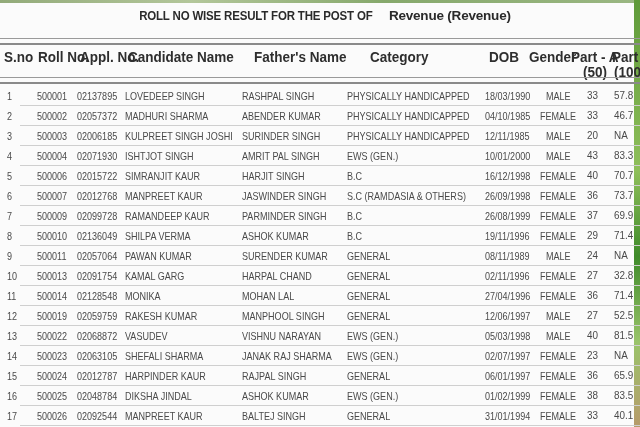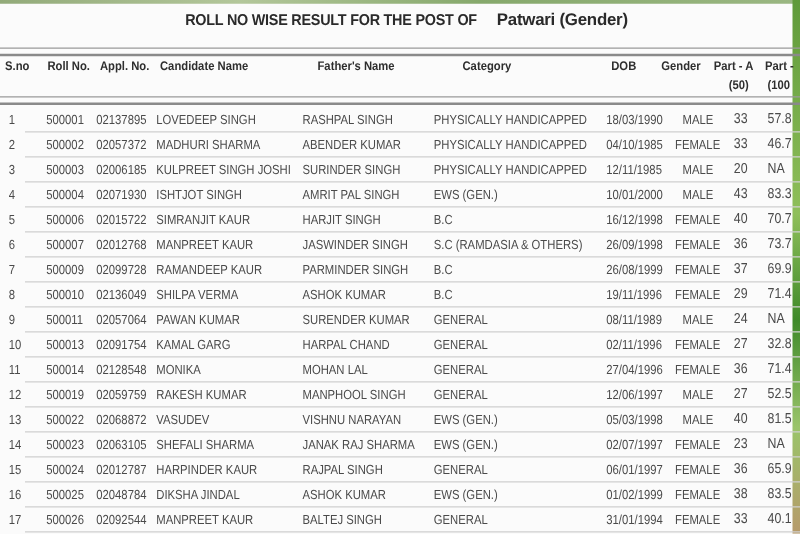--- a/index.html
+++ b/index.html
@@ -56,21 +56,21 @@
       border-bottom: 2px solid #8a8a8a;
     }
     .rule-top { top: 38px; }
     .rule-bottom { top: 77px; }
     .header {
       position: absolute;
       top: 48px;
       left: 0;
       width: 640px;
       height: 28px;
-      font-size: 10px;
+      font-size: 15px;
       font-weight: bold;
       color: #2e2e2e;
     }
     .h {
       position: absolute;
       top: 0;
       white-space: nowrap;
       transform: scaleX(0.9);
       transform-origin: left top;
     }
@@ -120,21 +120,21 @@
     .c.pa   { left: 587px; font-size: 11.5px; top: 3px; }
     .c.pb   { left: 614px; font-size: 11.5px; top: 3px; }
   </style>
 </head>
 <body>
 
 <div class="top-strip"></div>
 <div class="right-strip"></div>
 
 <div class="title">
-  <span class="lead">ROLL NO WISE RESULT FOR THE POST OF</span><span class="post">Patwari (Gender)</span>
+  <span class="lead">ROLL NO WISE RESULT FOR THE POST OF</span><span class="post">Revenue (Revenue)</span>
 </div>
 
 <div class="rule-double rule-top"></div>
 
 <div class="header">
   <span class="h" style="left:4px">S.no</span>
   <span class="h" style="left:38px">Roll No.</span>
   <span class="h" style="left:80px">Appl. No.</span>
   <span class="h" style="left:128px">Candidate Name</span>
   <span class="h" style="left:254px">Father's Name</span>

